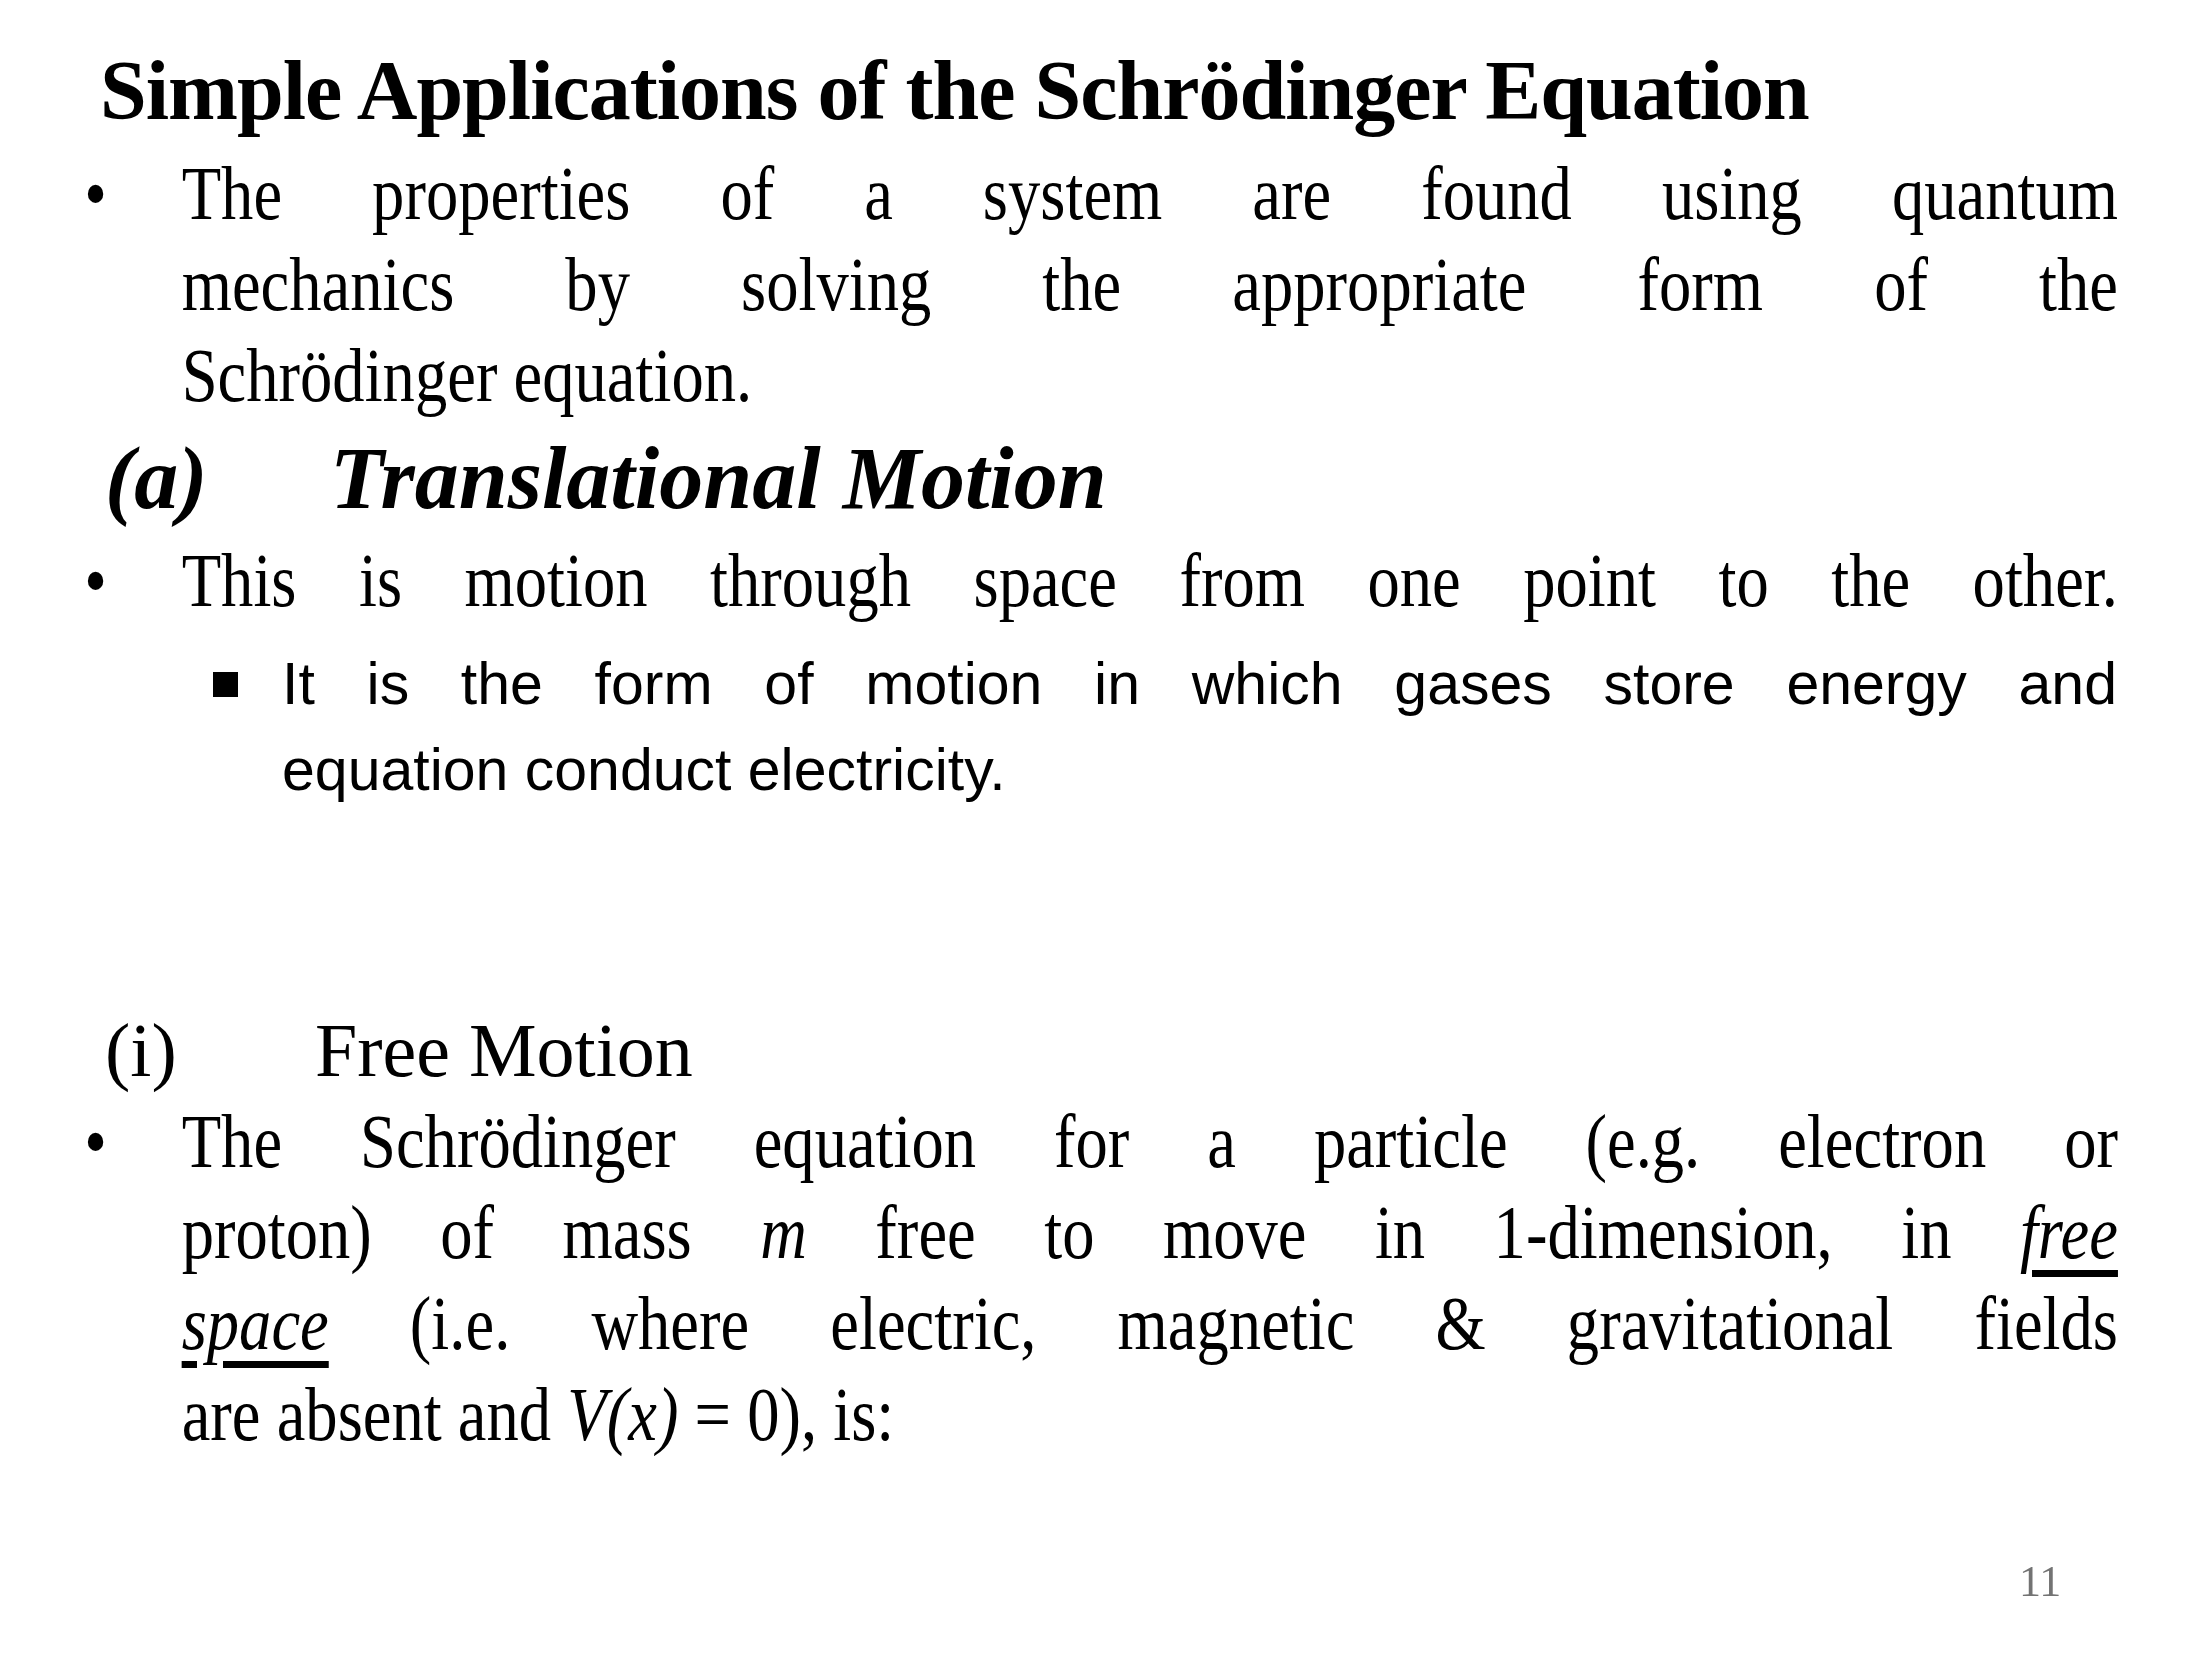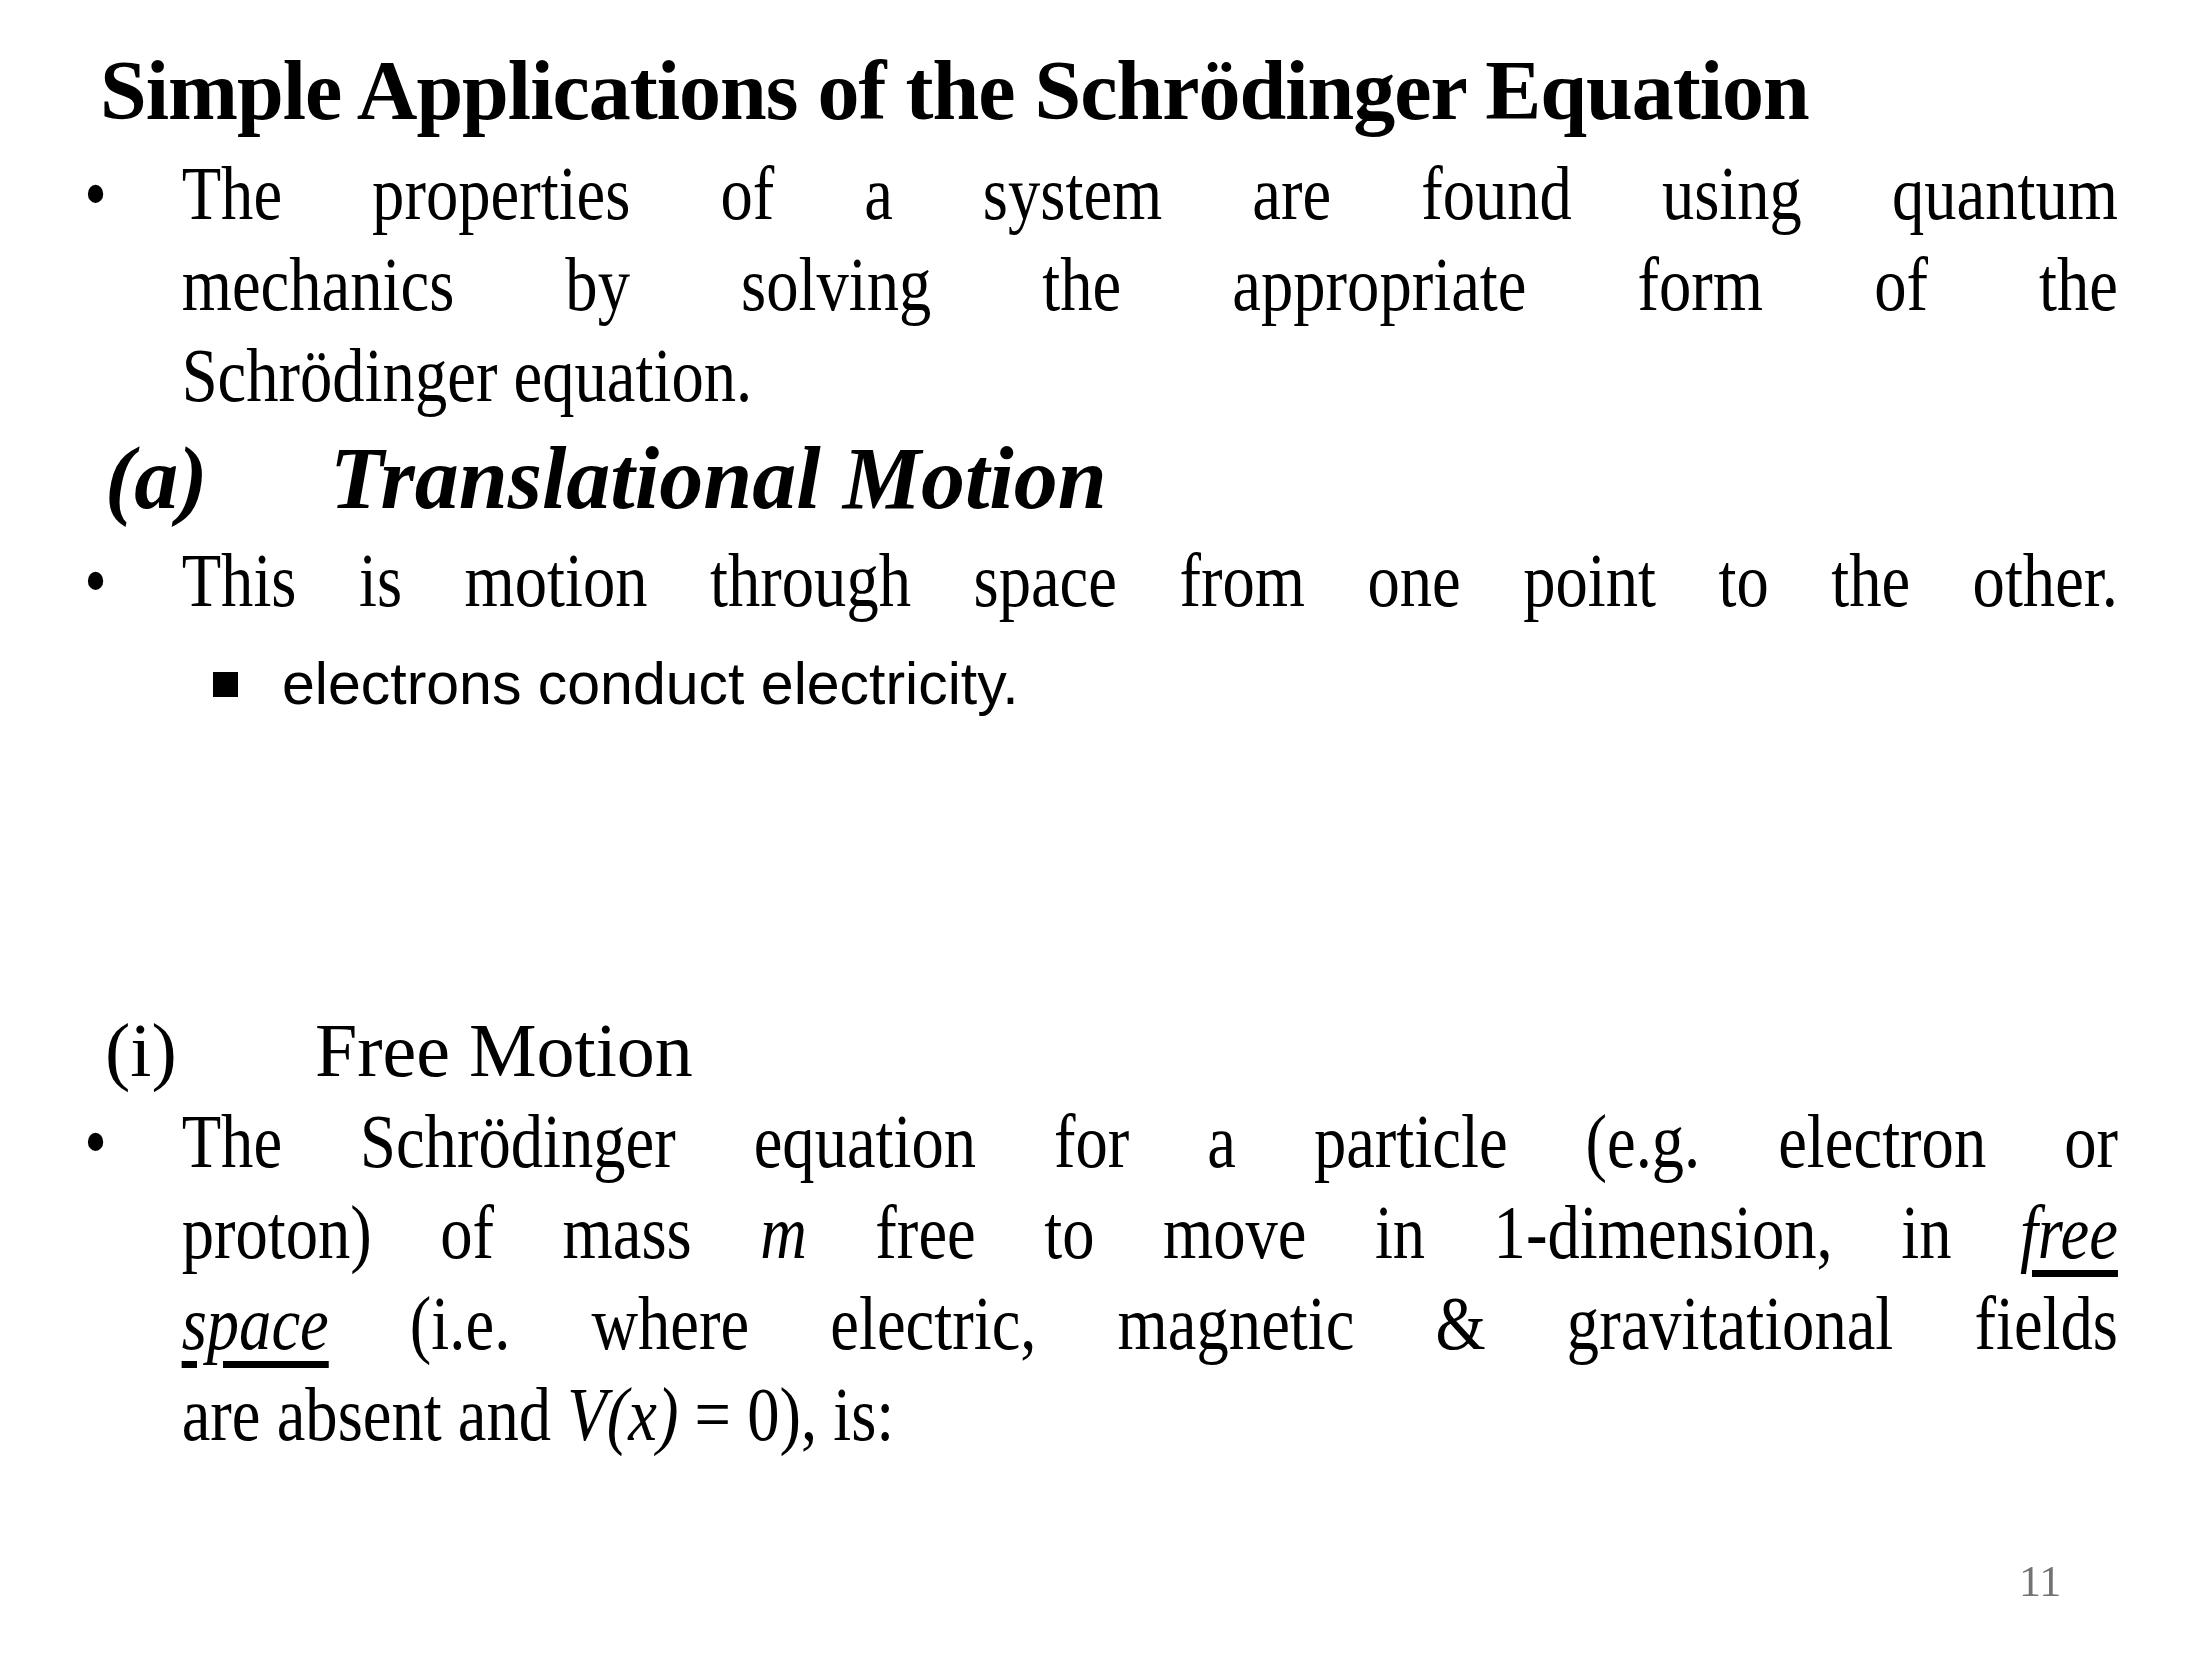--- a/index.html
+++ b/index.html
@@ -89,21 +89,22 @@
   <div class="serif-item b2">
     <span class="dot">•</span>
     <div class="lines">
       <div class="jline">This is motion through space from one point to the other.</div>
     </div>
   </div>
 
   <div class="sub-item s1">
     <span class="square"></span>
     <div class="lines">
-      <div class="jline last">electrons conduct electricity.</div>
+      <div class="jline">It is the form of motion in which gases store energy and</div>
+      <div class="jline last">equation conduct electricity.</div>
     </div>
   </div>
 
 
   <div class="heading-i">
     <span class="hlabel">(i)</span><span>Free Motion</span>
   </div>
 
   <div class="serif-item b3">
     <span class="dot">•</span>

